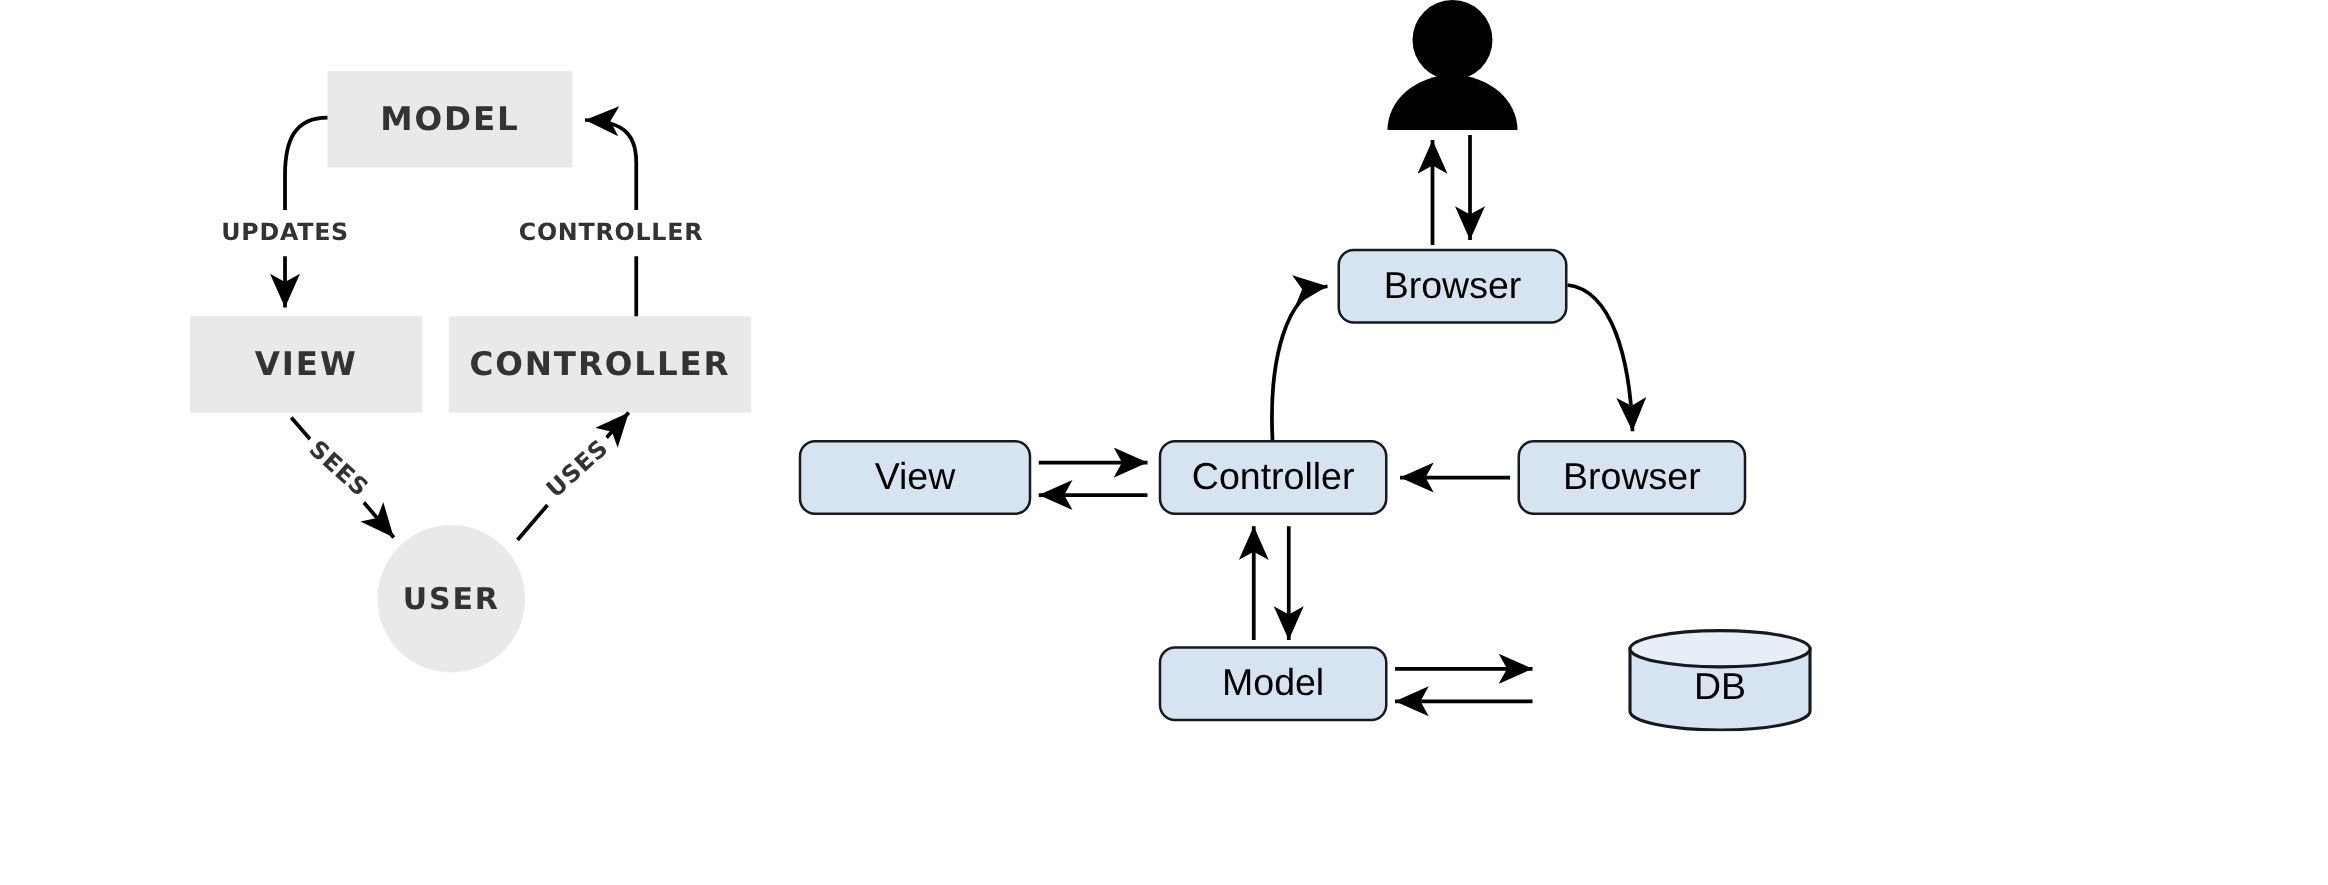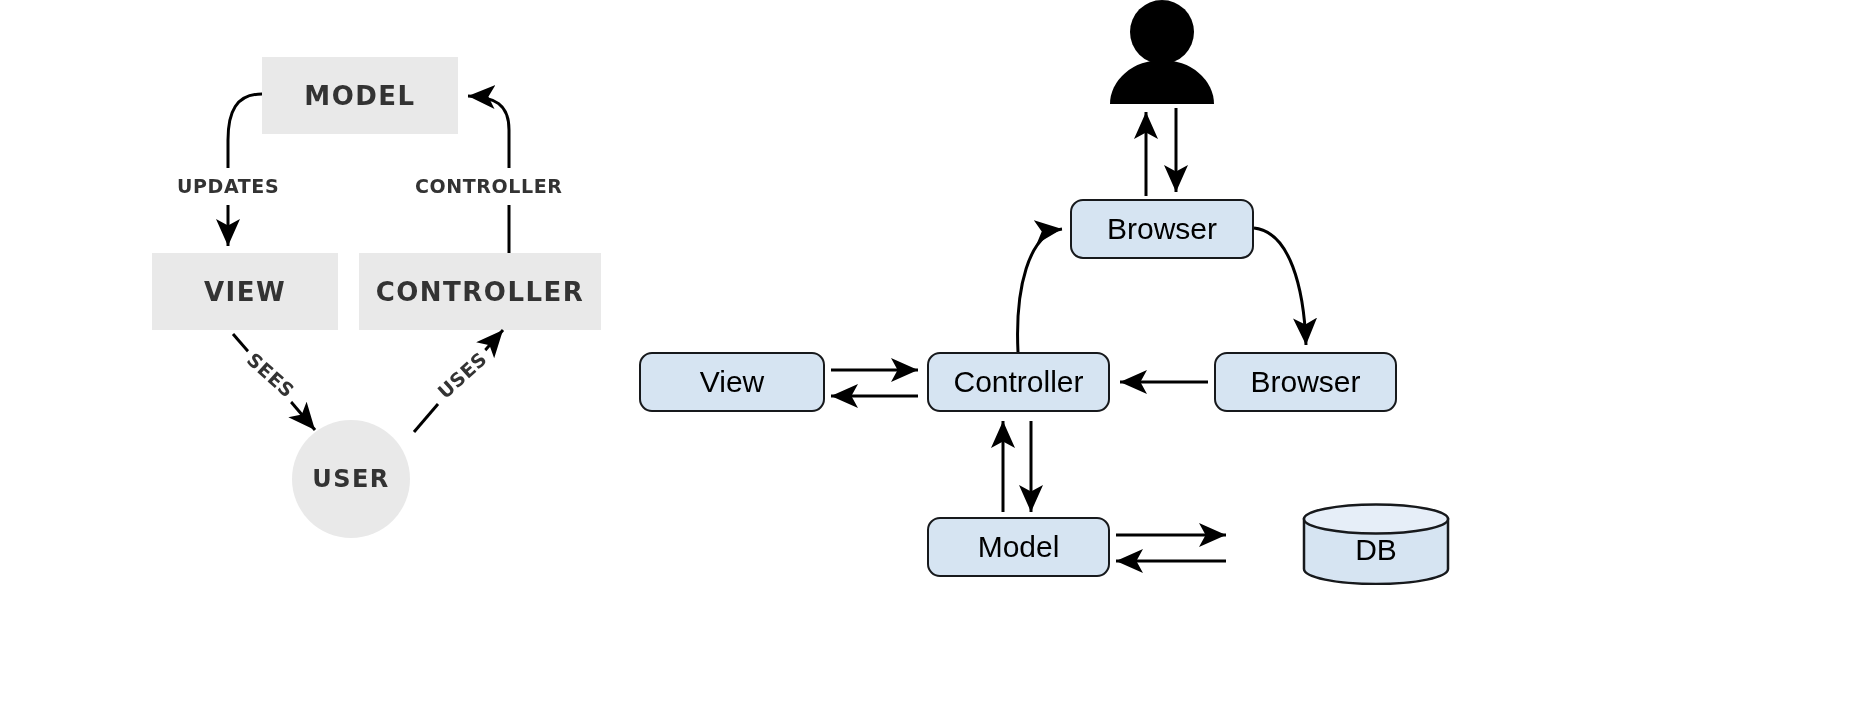--- a/index.html
+++ b/index.html
@@ -114,21 +114,21 @@
   </div>
 
   <div class="mvc-box" style="left:152px; top:253px; width:186px; height:77px;">
     <span>VIEW</span>
   </div>
 
   <div class="mvc-box" style="left:359px; top:253px; width:242px; height:77px;">
     <span>CONTROLLER</span>
   </div>
 
-  <div class="mvc-circle" style="left:292px; top:420px; width:118px; height:118px;">
+  <div class="mvc-circle" style="left:302px; top:420px; width:118px; height:118px;">
     <span>USER</span>
   </div>
 
   <svg class="svg-layer" viewBox="0 0 1862 708">
     <defs>
       <marker id="arrowLeftDiag" markerWidth="11" markerHeight="11" refX="9" refY="4" orient="auto" markerUnits="strokeWidth">
         <path d="M0,0 L9,4 L0,8 L2.2,4 z" fill="#000000"></path>
       </marker>
       <marker id="arrowWeb" markerWidth="11" markerHeight="11" refX="9" refY="4" orient="auto" markerUnits="strokeWidth">
         <path d="M0,0 L9,4 L0,8 L2.2,4 z" fill="#000000"></path>

